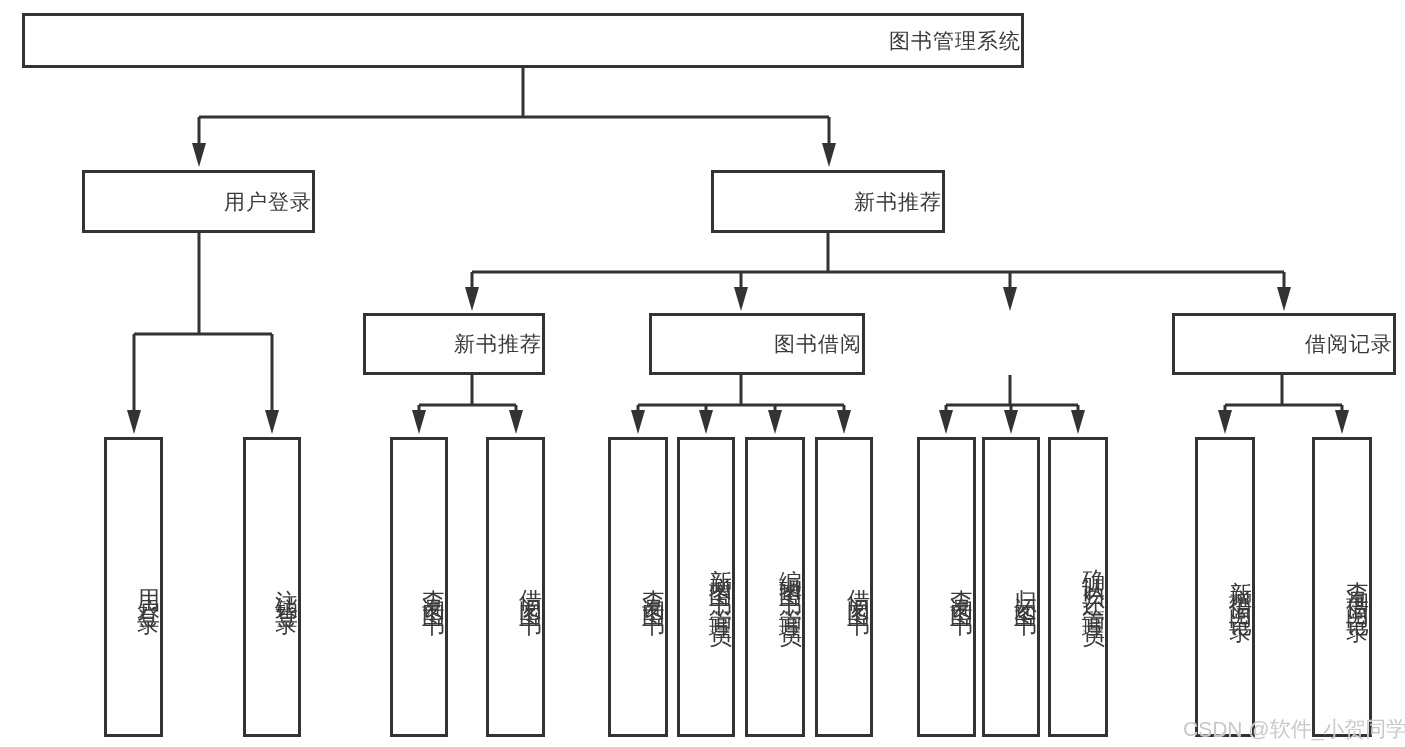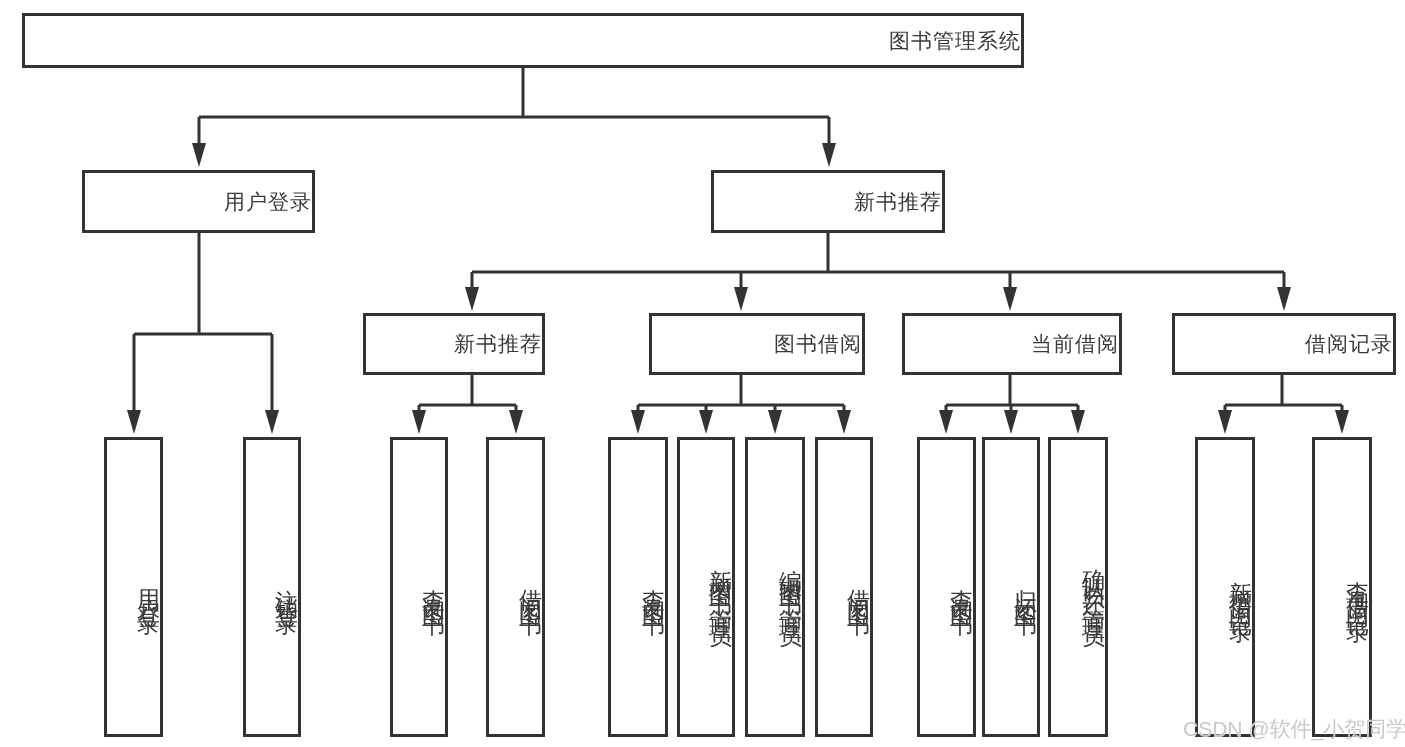--- a/index.html
+++ b/index.html
@@ -107,23 +107,20 @@
   <div class="node" style="left:711px; top:170px; width:234px; height:63px;">
     <span class="h-label">新书推荐</span>
   </div>
 
   <div class="node" style="left:363px; top:313px; width:182px; height:62px;">
     <span class="h-label">新书推荐</span>
   </div>
   <div class="node" style="left:633px; top:313px; width:216px; height:62px;margin-left:16px;">
     <span class="h-label">图书借阅</span>
   </div>
-  <div class="node" style="left:902px; top:313px; width:220px; height:62px;">
-    <span class="h-label">当前借阅</span>
-  </div>
   <div class="node" style="left:1172px; top:313px; width:224px; height:62px;">
     <span class="h-label">借阅记录</span>
   </div>
 
   <div class="node leaf" style="left:104px; top:437px; width:59px; height:300px;">
     <span class="v-label">用户登录</span>
   </div>
   <div class="node leaf" style="left:243px; top:437px; width:58px; height:300px;">
     <span class="v-label">注销登录</span>
   </div>

